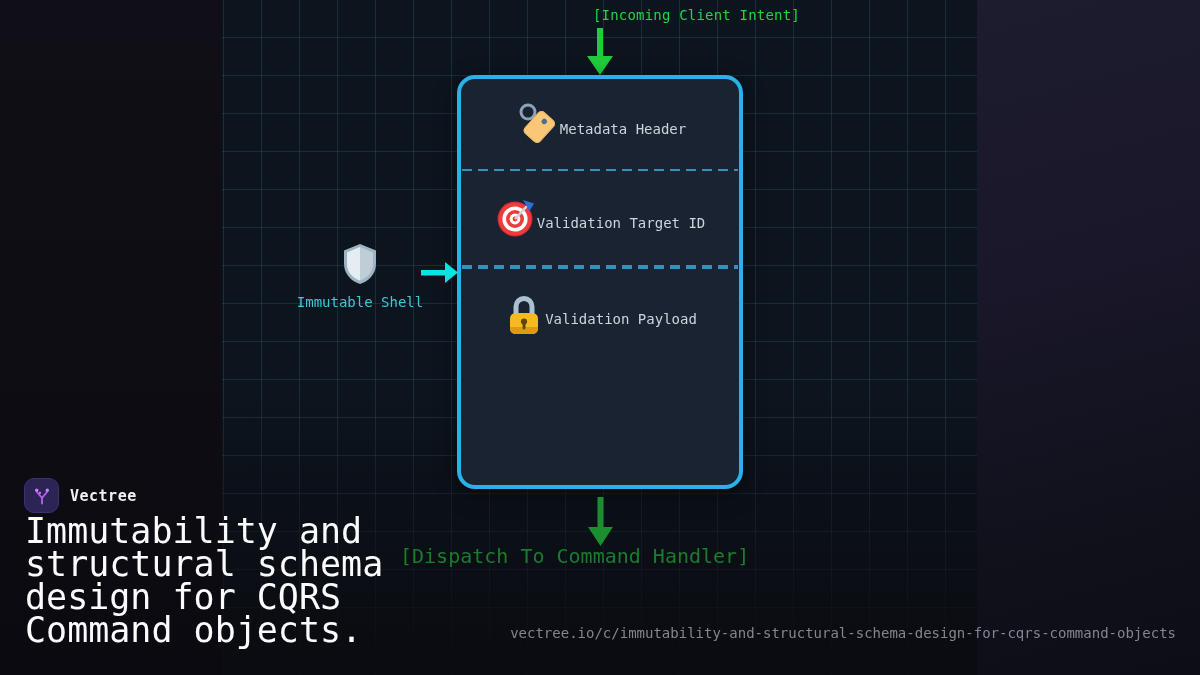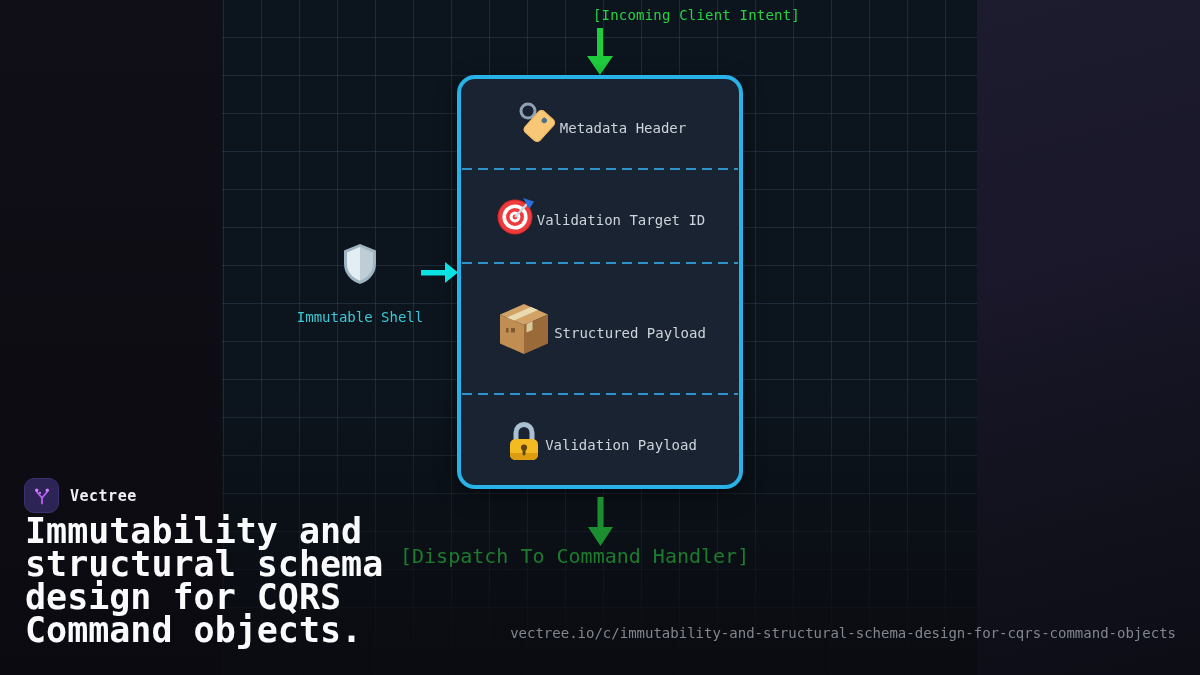--- a/index.html
+++ b/index.html
@@ -49,40 +49,40 @@
   .sec-1 { height:90px; } .sec-2 { height:94px; } .sec-3 { height:131px; } .sec-4 { height:91px; }
   .sep {
     height:2px; margin:0 1px; flex:none;
     background:repeating-linear-gradient(90deg, #2e93cc 0 10px, transparent 10px 16px);
   }
   .box-label { margin-top:9px; font-size:14px; color:#ced4db; }
   .icon-wrap { line-height:0; }
 
   .shell-group { position:absolute; left:270px; top:243px; width:180px; text-align:center; }
   .shell-icon-wrap { line-height:0; margin-left:60px; width:60px; }
-  .shell-label { margin-top:24px; font-size:14px; color:#3cc9d6; }
+  .shell-label { margin-top:9px; font-size:14px; color:#3cc9d6; }
 
   .dispatch-label {
     position:absolute; left:400px; top:544px; width:400px; text-align:left;
     font-size:20px; color:#1b7c2e;
   }
 
   
   .brand { position:absolute; left:24px; top:478px; display:flex; align-items:center; }
   .brand-logo {
     width:35px; height:35px; border-radius:10px; background:#2b2454;
     border:1px solid #3c3272; display:flex; align-items:center; justify-content:center;
     line-height:0;
   }
   .brand-name {
     margin-left:11px; font-size:15px; font-weight:bold; color:#eef0f3; letter-spacing:0.5px;
   }
   .page-title {
     position:absolute; left:25px; top:515px; width:424px;
-    font-size:35px; line-height:33px; font-weight:bold; color:#fafbfc;
+    font-size:35px; line-height:33px; font-weight:normal; color:#fafbfc;
   }
   .footer-url {
     position:absolute; right:24px; top:625px; font-size:14px; color:#81868f;text-align:center;
   }
 </style>
 </head>
 <body>
 
 <div class="canvas">
 
@@ -127,34 +127,20 @@
           <circle cx="20" cy="22" r="2.4" fill="#ef3b3b"></circle>
           <line x1="20" y1="22" x2="32" y2="9" stroke="#cfd8dc" stroke-width="2.4"></line>
           <path d="M28 3 L39 6.5 L34.5 14 Z" fill="#2b6fdb"></path>
         </svg>
       </span>
       <span class="box-label">Validation Target ID</span>
     </div>
 
     <div class="sep"></div>
 
-    <div class="box-section sec-3">
-      <span class="icon-wrap">
-        <svg width="60" height="56" viewBox="0 0 60 56">
-          <polygon points="30,3 54,13.5 30,24 6,13.5" fill="#d2a267"></polygon>
-          <polygon points="6,13.5 30,24 30,53 6,42.5" fill="#c08d52"></polygon>
-          <polygon points="54,13.5 30,24 30,53 54,42.5" fill="#9a6b38"></polygon>
-          <polygon points="37,6 44,9 20,19.5 13,16.5" fill="#e9dab2"></polygon>
-          <polygon points="32.5,22.9 38.5,20.3 38.5,29 32.5,31.6" fill="#d9c89c"></polygon>
-          <rect x="12" y="27" width="2.5" height="4.5" fill="#6e4c24" opacity="0.8"></rect>
-          <rect x="17" y="27" width="4" height="4.5" fill="#6e4c24" opacity="0.8"></rect>
-        </svg>
-      </span>
-      <span class="box-label">Structured Payload</span>
-    </div>
 
     <div class="sep"></div>
 
     <div class="box-section sec-4">
       <span class="icon-wrap">
         <svg width="42" height="45" viewBox="0 0 42 45">
           <path d="M13 23 V14.5 a8 8 0 0 1 16 0 V23" fill="none" stroke="#a9c1d1" stroke-width="5" stroke-linecap="round"></path>
           <rect x="7" y="21" width="28" height="21" rx="5.5" fill="#f4ba21"></rect>
           <path d="M7 35 h28 v2 a5.5 5.5 0 0 1 -5.5 5 h-17 a5.5 5.5 0 0 1 -5.5 -5 Z" fill="#dd9c10"></path>
           <circle cx="21" cy="29.5" r="3.1" fill="#5f450b"></circle>

